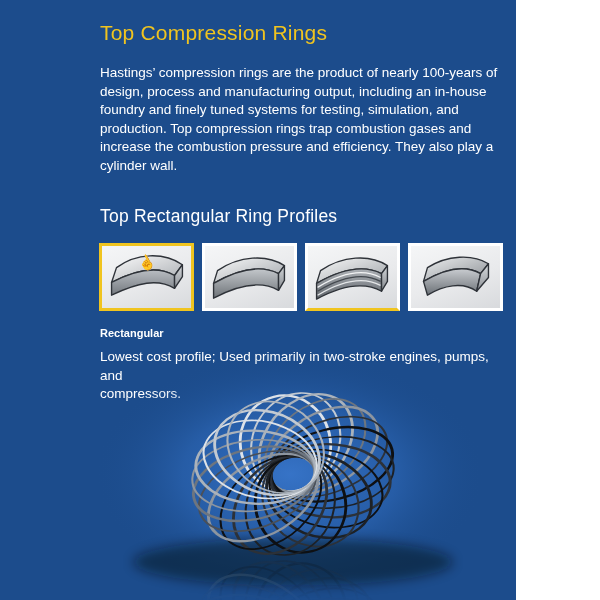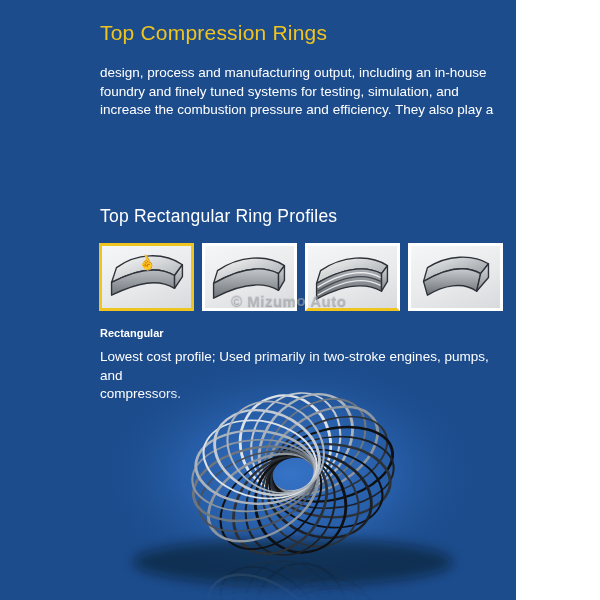--- a/index.html
+++ b/index.html
@@ -69,23 +69,26 @@
   }
 </style>
 </head>
 <body>
 
 <div class="stage">
 
   <div class="page-title">Top Compression Rings</div>
 
   <div class="intro">
+    <div>Hastings’ compression rings are the product of nearly 100-years of</div>
     <div>design, process and manufacturing output, including an in-house</div>
     <div>foundry and finely tuned systems for testing, simulation, and</div>
+    <div>production. Top compression rings trap combustion gases and</div>
     <div>increase the combustion pressure and efficiency. They also play a</div>
+    <div>cylinder wall.</div>
   </div>
 
   <div class="section-heading">Top Rectangular Ring Profiles</div>
 
   <div class="thumb-row">
 
     <div class="thumb selected">
       <svg viewBox="0 0 89 63">
         <defs>
           <linearGradient id="t1top" x1="0" y1="0" x2="1" y2="1">
@@ -182,21 +185,20 @@
         <g stroke="#2e3238" stroke-width="1.4" stroke-linejoin="round">
           <path d="M16,22 C36,9 62,8 78,18 L70,28 C54,19 34,23 12,36 Z" fill="url(#t4top)"></path>
           <path d="M12,36 C34,23 54,19 70,28 L66,46 C52,36 32,40 16,50 Z" fill="url(#t4front)"></path>
           <path d="M78,18 L70,28 L66,46 L78,32 Z" fill="url(#t4end)"></path>
         </g>
       </svg>
     </div>
 
   </div>
 
-  <div class="watermark">© Mizumo Auto</div>
 
   <div class="profile-name">Rectangular</div>
 
   <div class="profile-desc">
     <div>Lowest cost profile; Used primarily in two-stroke engines, pumps, and</div>
     <div>compressors.</div>
   </div>
 
   <svg class="rings-photo" viewBox="0 0 430 248">
     <defs>

